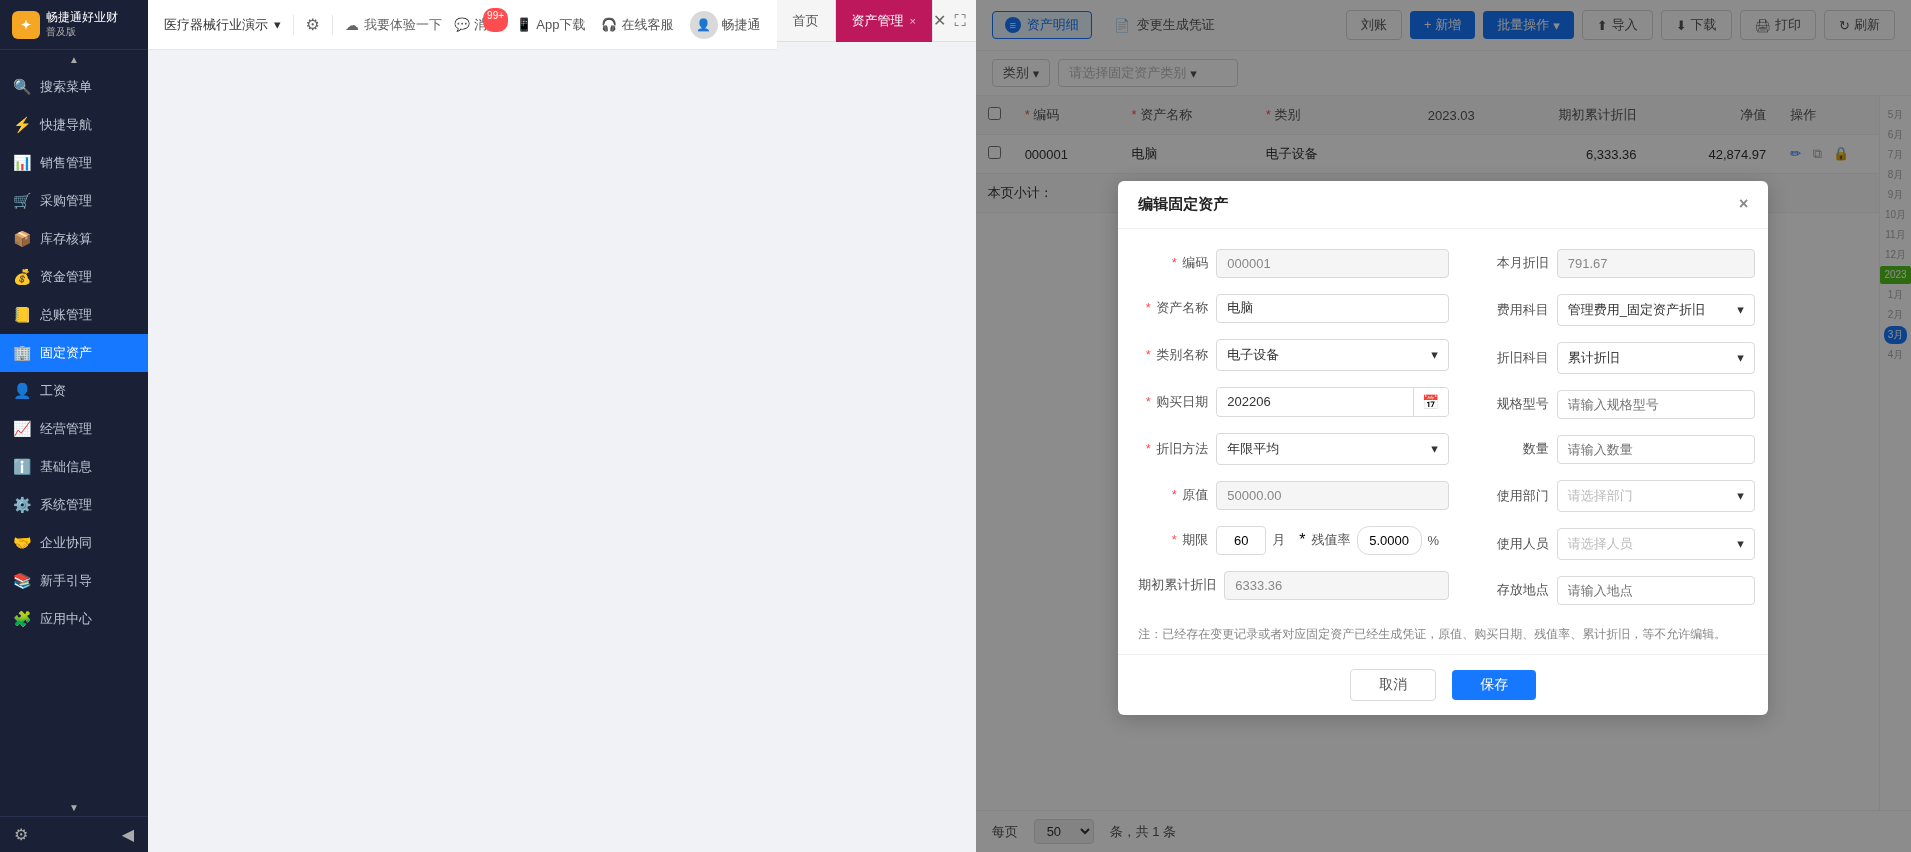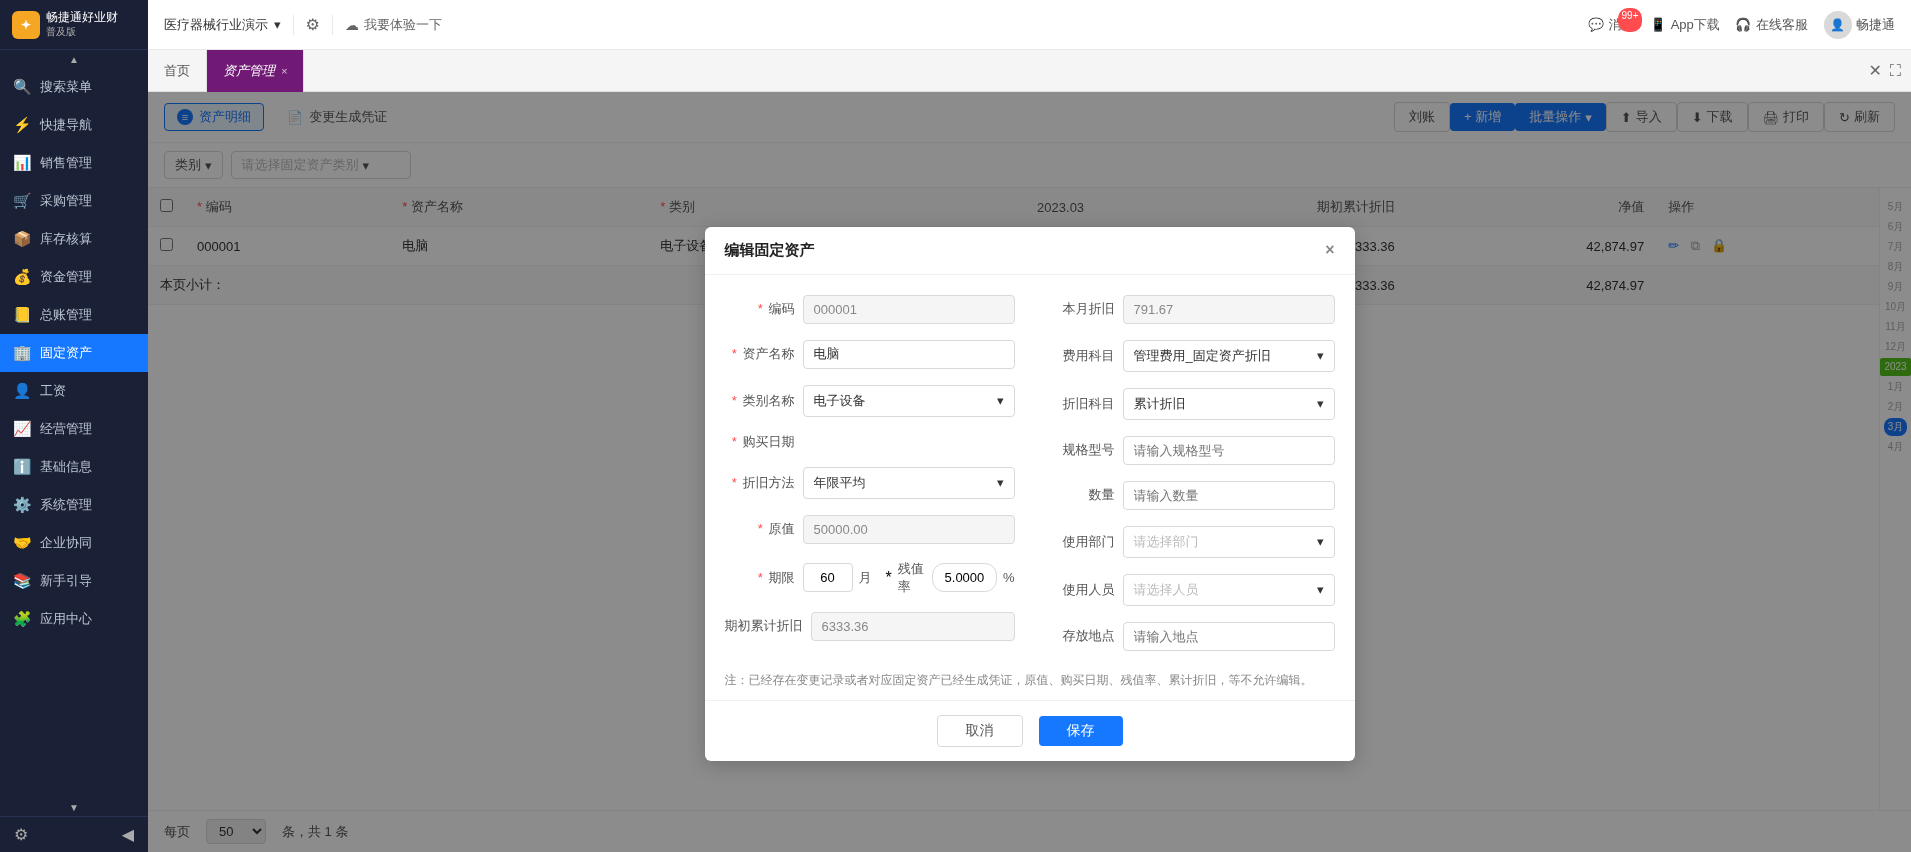--- a/index.html
+++ b/index.html
@@ -50,21 +50,20 @@
     .sidebar-bottom {
       display: flex; align-items: center; justify-content: space-between;
       padding: 8px 14px; border-top: 1px solid #2a3050;
       color: #aaa; font-size: 12px;
     }
 
     
     .main-area {
       flex: 1;
       display: flex;
-      flex-direction: column;
       height: 852px;
       overflow: hidden;
     }
 
     
     .topbar {
       height: 50px;
       background: #fff;
       display: flex;
       align-items: center;
@@ -116,21 +115,21 @@
       border-bottom: 1px solid #e0e0e0;
       flex-shrink: 0;
     }
     .tab-item {
       display: flex; align-items: center; gap: 6px;
       padding: 0 16px; height: 42px;
       font-size: 13px; cursor: pointer; color: #555;
       border-right: 1px solid #e0e0e0;
     }
     .tab-item.active {
-      background: #701a75; color: #fff; font-style: italic;
+      background: #be185d; color: #fff;
     }
     .tab-close { font-size: 11px; cursor: pointer; opacity: 0.7; }
     .tab-actions { margin-left: auto; display: flex; align-items: center; padding-right: 10px; gap: 8px; }
     .tab-action-btn { font-size: 16px; color: #666; cursor: pointer; }
 
     
     .page-content {
       flex: 1;
       background: #f0f2f5;
       overflow: hidden;
@@ -148,21 +147,21 @@
     .toolbar {
       display: flex; align-items: center; padding: 10px 16px;
       border-bottom: 1px solid #f0f0f0; gap: 10px; flex-shrink: 0;
     }
     .toolbar-tab {
       display: flex; align-items: center; gap: 6px;
       padding: 4px 12px; font-size: 13px; cursor: pointer; color: #555;
       border: 1px solid transparent; border-radius: 4px;
     }
     .toolbar-tab.active { border-color: #1677ff; color: #1677ff; background: #e8f4ff; }
-    .toolbar-right { margin-left: auto; display: flex; align-items: center; }
+    .toolbar-right { margin-left: auto; display: flex; align-items: center; gap: 8px; }
     .btn-primary { background: #1677ff; color: #fff; border: none; padding: 5px 14px; border-radius: 4px; font-size: 13px; cursor: pointer; display: flex; align-items: center; gap: 4px; }
     .btn-outline { background: #fff; color: #555; border: 1px solid #d9d9d9; padding: 5px 14px; border-radius: 4px; font-size: 13px; cursor: pointer; display: flex; align-items: center; gap: 4px; }
     .btn-batch { background: #1677ff; color: #fff; border: none; padding: 5px 14px; border-radius: 4px; font-size: 13px; cursor: pointer; display: flex; align-items: center; gap: 4px; }
 
     
     .filter-row {
       display: flex; align-items: center; padding: 8px 16px;
       border-bottom: 1px solid #f0f0f0; gap: 8px; flex-shrink: 0;
     }
     .filter-select {
@@ -596,20 +595,24 @@
                 <span>电子设备</span>
                 <span>▾</span>
               </div>
             </div>
 
             <div class="form-row">
               <div class="form-label">
                 <span class="required">*</span>
                 <span>购买日期</span>
               </div>
+              <div class="form-input-with-icon">
+                <input type="text" value="202206" style="">
+                <span class="form-input-icon">📅</span>
+              </div>
             </div>
 
             <div class="form-row">
               <div class="form-label">
                 <span class="required">*</span>
                 <span>折旧方法</span>
               </div>
               <div class="form-select-wrap">
                 <span>年限平均</span>
                 <span>▾</span>

